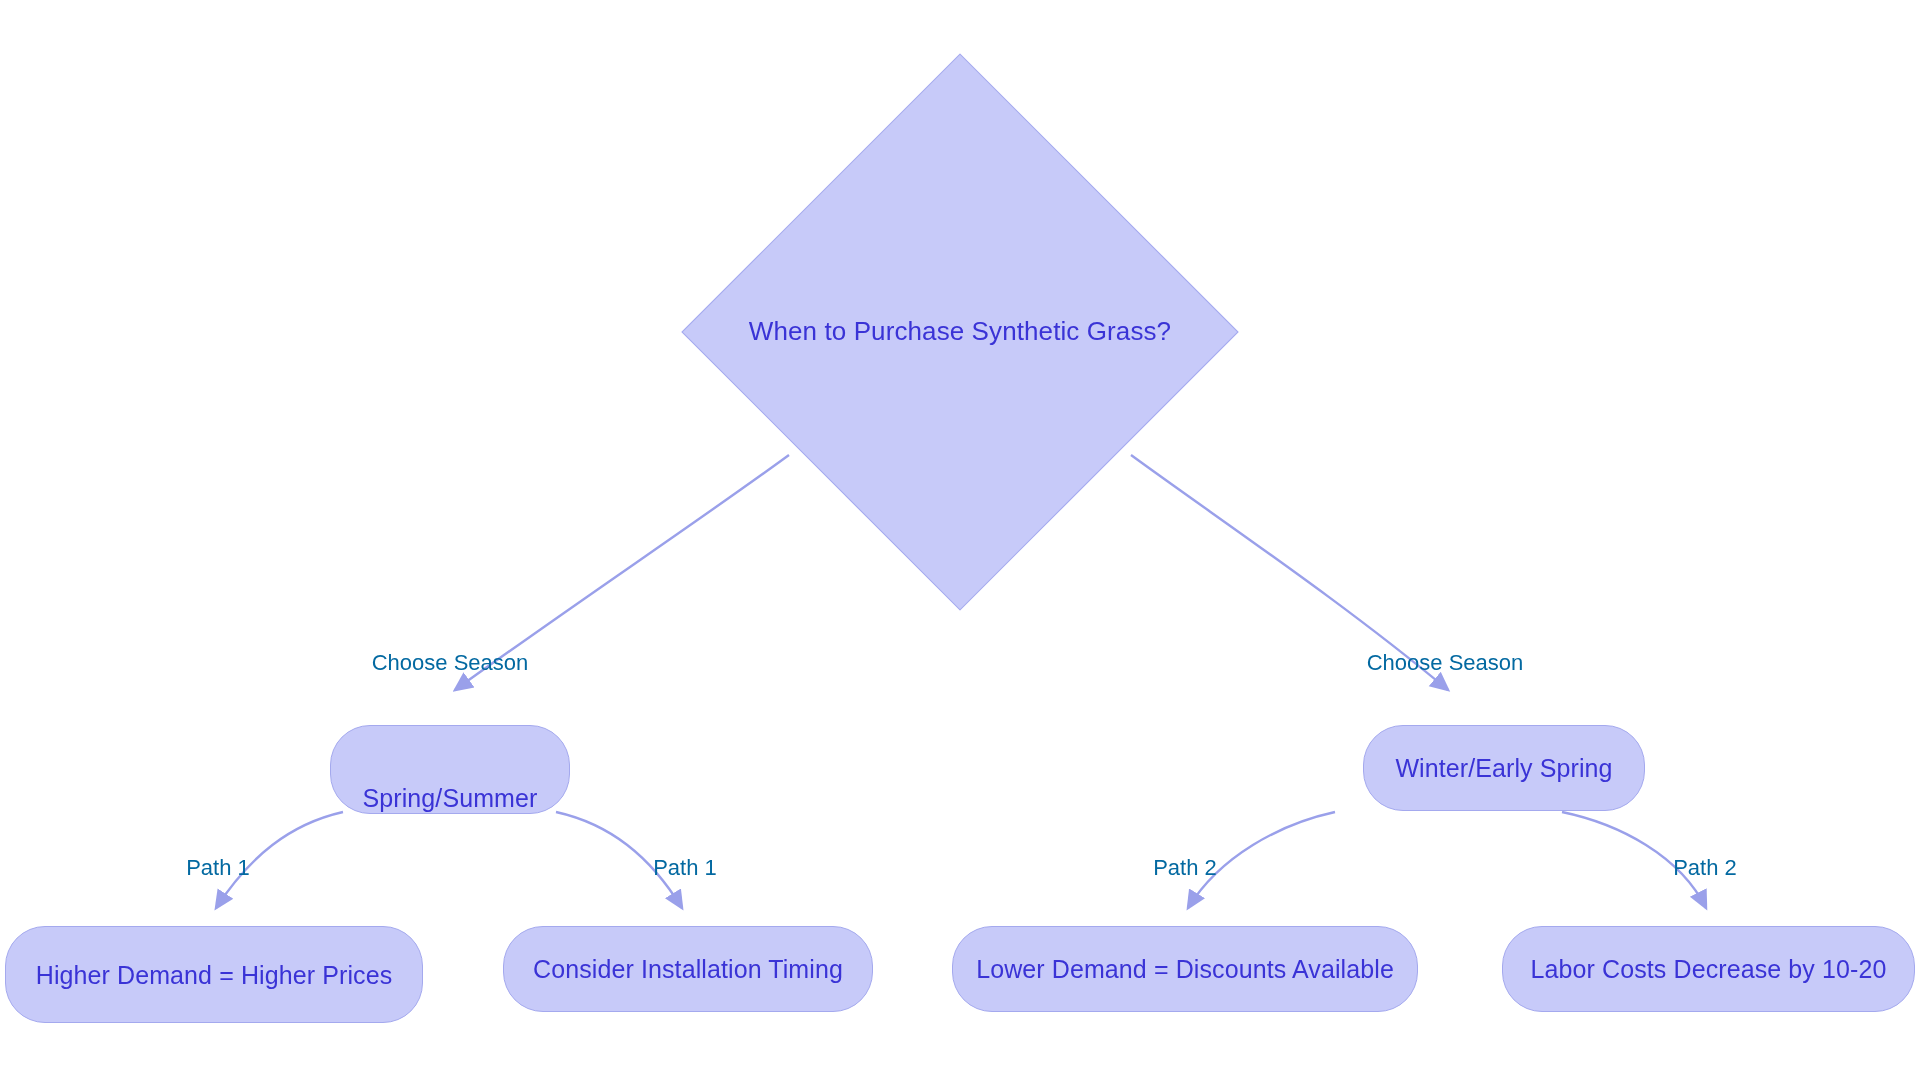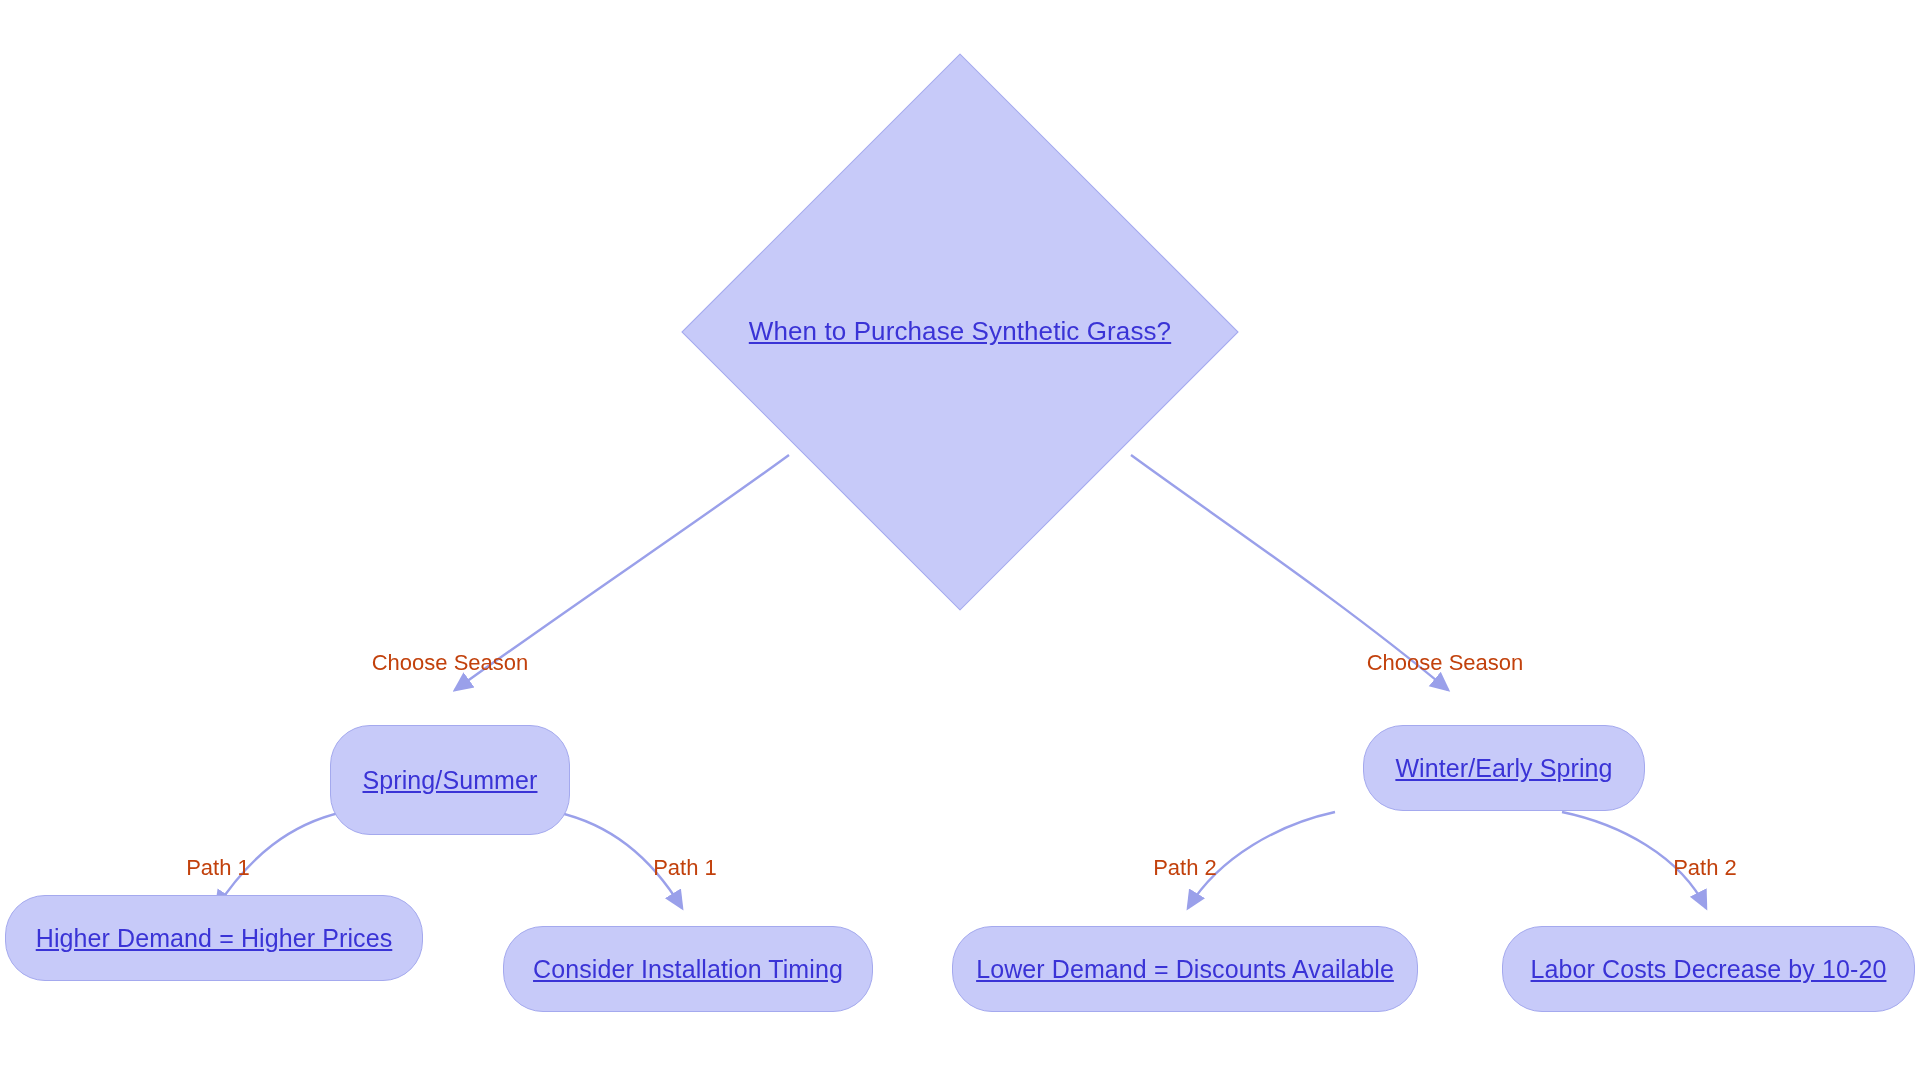--- a/index.html
+++ b/index.html
@@ -54,32 +54,31 @@
   }
   .node-label {
     position: relative;
     z-index: 2;
     font-size: 26px;
     font-weight: 400;
     letter-spacing: 0.1px;
     line-height: 1.2;
     white-space: nowrap;
     color: #3a33d6;
-    text-decoration: underline;
   }
   .node-pill {
     border-radius: 40px;
   }
   .node-pill .node-label {
     font-size: 25px;
     padding: 0 26px;
   }
   .edge-label {
     position: absolute;
-    color: #c2410c;
+    color: #0369a1;
     font-size: 22px;
     white-space: nowrap;
     transform: translate(-50%, -50%);
     background: transparent;
     line-height: 1;
   }
 </style>
 </head>
 <body>
 
@@ -103,29 +102,29 @@
     <path d="M 1335,812 C 1280,824 1220,856 1188,908" fill="none" stroke="#9aa0ea" stroke-width="2.4" marker-end="url(#arrowhead)"></path>
 
     <path d="M 1562,812 C 1620,824 1680,856 1706,908" fill="none" stroke="#9aa0ea" stroke-width="2.4" marker-end="url(#arrowhead)"></path>
   </svg>
 
   <div class="node node-diamond" style="left:685px; top:57px; width:550px; height:550px;">
     <div class="diamond-shape" style="left:78px; top:78px; width:394px; height:394px;"></div>
     <span class="node-label">When to Purchase Synthetic Grass?</span>
   </div>
 
-  <div class="node node-pill" style="left:330px; top:725px; width:240px; height:110px;">
+  <div class="node node-pill" style="left:330px; top:725px; width:240px; height:89px;align-items:flex-end;">
     <span class="node-label">Spring/Summer</span>
   </div>
 
   <div class="node node-pill" style="left:1363px; top:725px; width:282px; height:86px;">
     <span class="node-label">Winter/Early Spring</span>
   </div>
 
-  <div class="node node-pill" style="left:5px; top:895px; width:418px; height:86px;">
+  <div class="node node-pill" style="left:5px; top:926px; width:418px; height:97px;">
     <span class="node-label">Higher Demand = Higher Prices</span>
   </div>
 
   <div class="node node-pill" style="left:503px; top:926px; width:370px; height:86px;align-items:center;">
     <span class="node-label">Consider Installation Timing</span>
   </div>
 
   <div class="node node-pill" style="left:952px; top:926px; width:466px; height:86px;justify-content:center;">
     <span class="node-label">Lower Demand = Discounts Available</span>
   </div>

